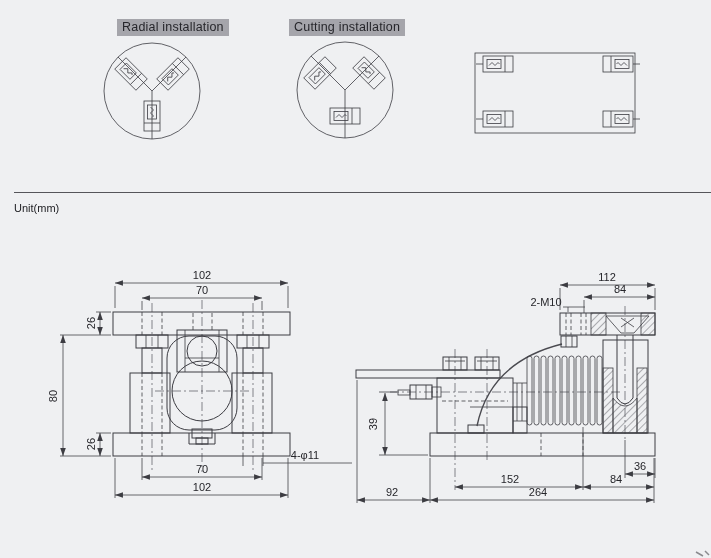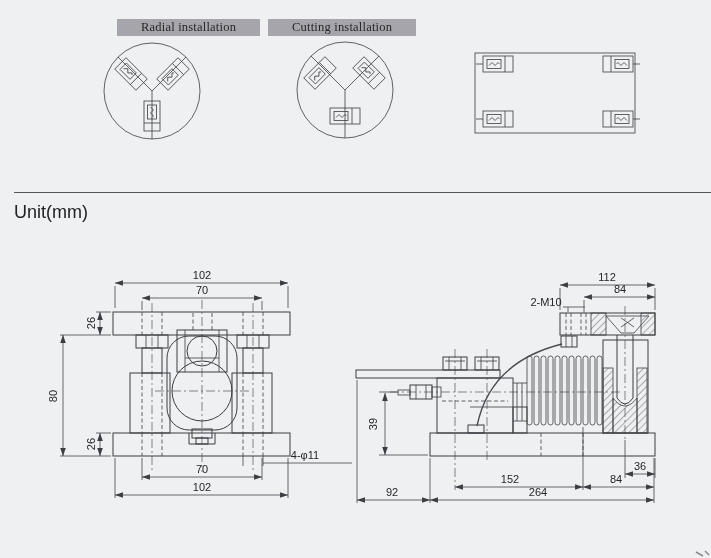--- a/index.html
+++ b/index.html
@@ -14,33 +14,33 @@
   .thin{stroke-width:0.8;}
   .dash{fill:none;stroke:#3c3c42;stroke-width:0.8;stroke-dasharray:4 2.5;}
   .cl{fill:none;stroke:#55555c;stroke-width:0.7;stroke-dasharray:9 3 2 3;}
   .dim{fill:none;stroke:#44444a;stroke-width:0.8;}
   .cable{fill:none;stroke:#4a4a50;stroke-width:1.4;}
   .hat{stroke:#3c3c42;stroke-width:0.8;fill:url(#hatch);}
   text.dtx{font-family:"Liberation Sans",sans-serif;font-size:11px;fill:#26262b;}
   .install-label{
     position:absolute;z-index:2;display:inline-block;
     background:#a5a5ab;color:#26262b;
-    font-size:12.5px;line-height:17px;padding:0 24px;
-    white-space:nowrap;letter-spacing:0.2px;font-family:Liberation Serif, serif;
+    font-size:12.5px;line-height:17px;padding:0 5px;
+    white-space:nowrap;letter-spacing:0.2px;
   }
   .divider{position:absolute;left:14px;top:192px;width:697px;height:1px;background:#55555a;}
-  .unit-label{position:absolute;left:14px;top:202px;font-size:18px;color:#222226;}
+  .unit-label{position:absolute;left:14px;top:202px;font-size:11px;color:#222226;}
 </style>
 </head>
 <body>
 
 <div class="page">
 
   <div class="install-label" style="left:117px;top:19px;">Radial installation</div>
-  <div class="install-label" style="left:268px;top:19px;">Cutting installation</div>
+  <div class="install-label" style="left:289px;top:19px;">Cutting installation</div>
 
   <div class="divider"></div>
   <div class="unit-label">Unit(mm)</div>
 
   <svg class="layer" viewBox="0 0 711 558">
     <defs>
       <pattern id="hatch" width="5" height="5" patternUnits="userSpaceOnUse" patternTransform="rotate(45)">
         <line x1="0" y1="0" x2="0" y2="5" stroke="#55555a" stroke-width="0.9"></line>
       </pattern>
       <marker id="ar" viewBox="0 0 10 8" refX="9.5" refY="4" markerWidth="11" markerHeight="8.8" orient="auto-start-reverse">

